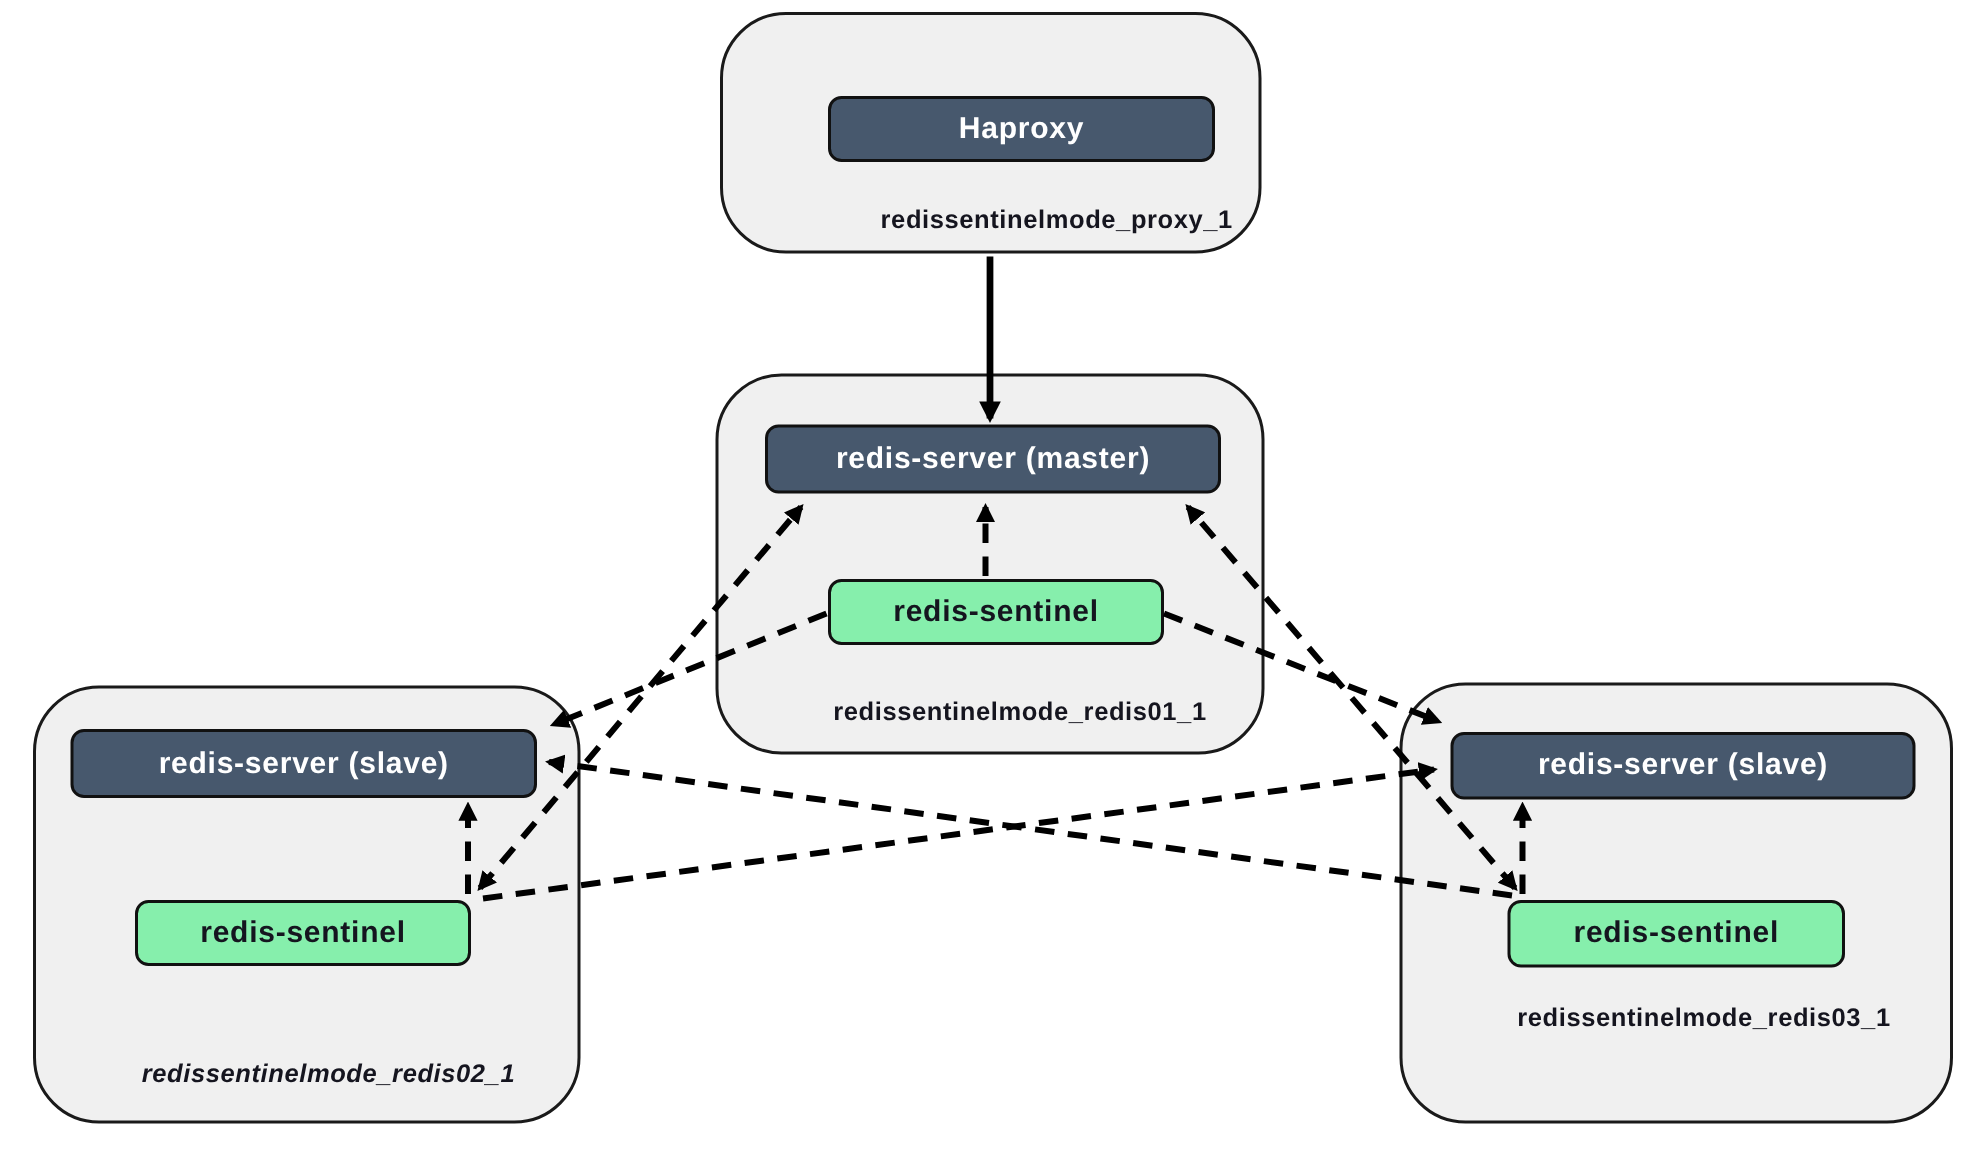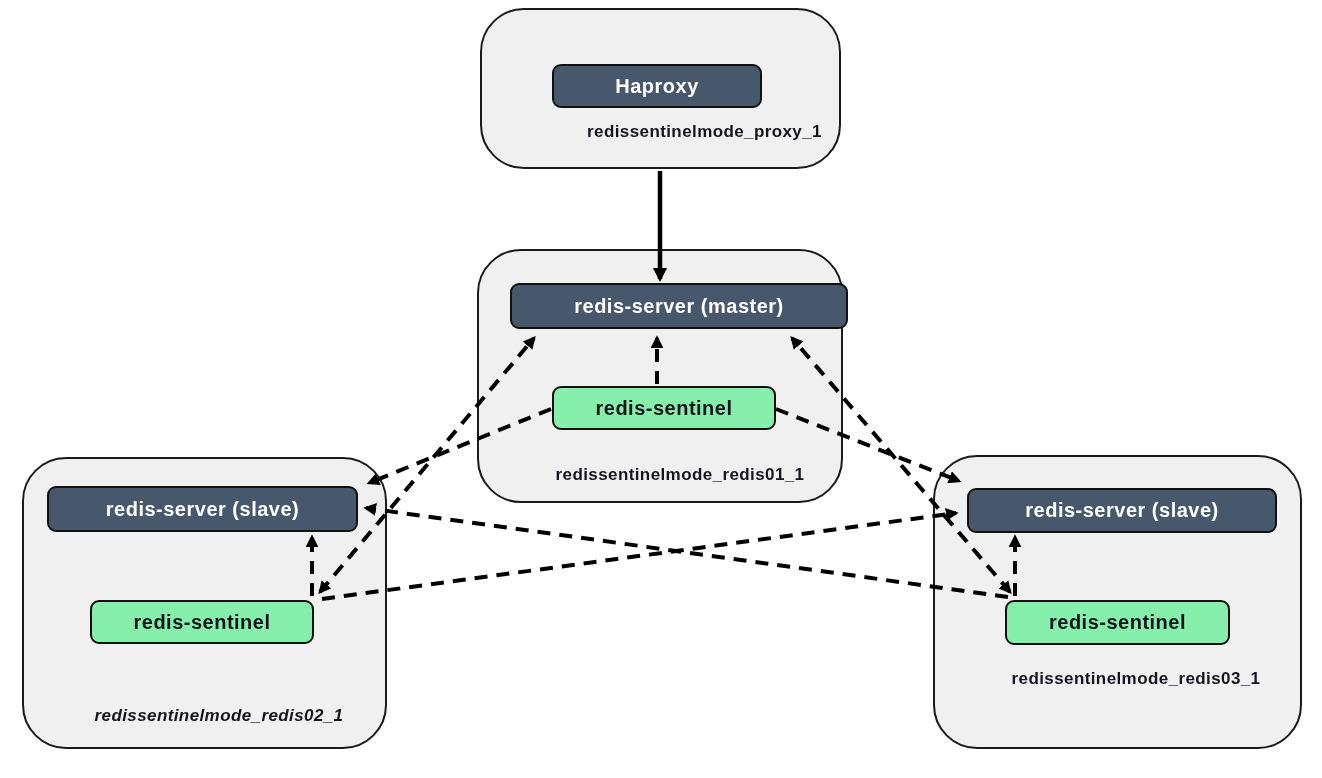--- a/index.html
+++ b/index.html
@@ -28,36 +28,36 @@
     position:absolute;
     box-sizing:border-box;
     border:2.5px solid #111111;
     border-radius:9px;
     display:flex;align-items:center;justify-content:center;
     font-size:20px;font-weight:600;letter-spacing:.5px;
     white-space:nowrap;
   }
   .node.server{background:#47586d;color:#ffffff;}
   .node.sentinel{background:#86efac;color:#15151f;}
-  .n-haproxy{left:552px;top:64px;width:210px;height:44px;}
-  .n-master{left:510px;top:283px;width:338px;height:46px;}
+  .n-haproxy{left:552px;top:64px;width:258px;height:44px;}
+  .n-master{left:510px;top:283px;width:304px;height:46px;}
   .n-sent01{left:552px;top:386px;width:224px;height:44px;}
   .n-slave02{left:47px;top:486px;width:311px;height:46px;}
   .n-sent02{left:90px;top:600px;width:224px;height:44px;}
   .n-slave03{left:967px;top:488px;width:310px;height:45px;}
   .n-sent03{left:1005px;top:600px;width:225px;height:45px;}
 
   
   .caption{
     position:absolute;
     transform:translateX(-50%);
     font-size:17px;font-weight:600;letter-spacing:.4px;
     color:#15151f;white-space:nowrap;
   }
-  .c-proxy{left:693px;top:122px;padding-left:23px;}
+  .c-proxy{left:693px;top:137px;padding-left:23px;}
   .c-r01{left:680px;top:465px;}
   .c-r02{left:219px;top:706px;font-style:italic;}
   .c-r03{left:1136px;top:669px;}
 
   
   .edges{position:absolute;left:0;top:0;pointer-events:none;}
   .edge-dashed{stroke:#000000;stroke-width:4px;fill:none;stroke-dasharray:13 9;}
   .edge-solid{stroke:#000000;stroke-width:4.5px;fill:none;}
 </style>
 </head>

